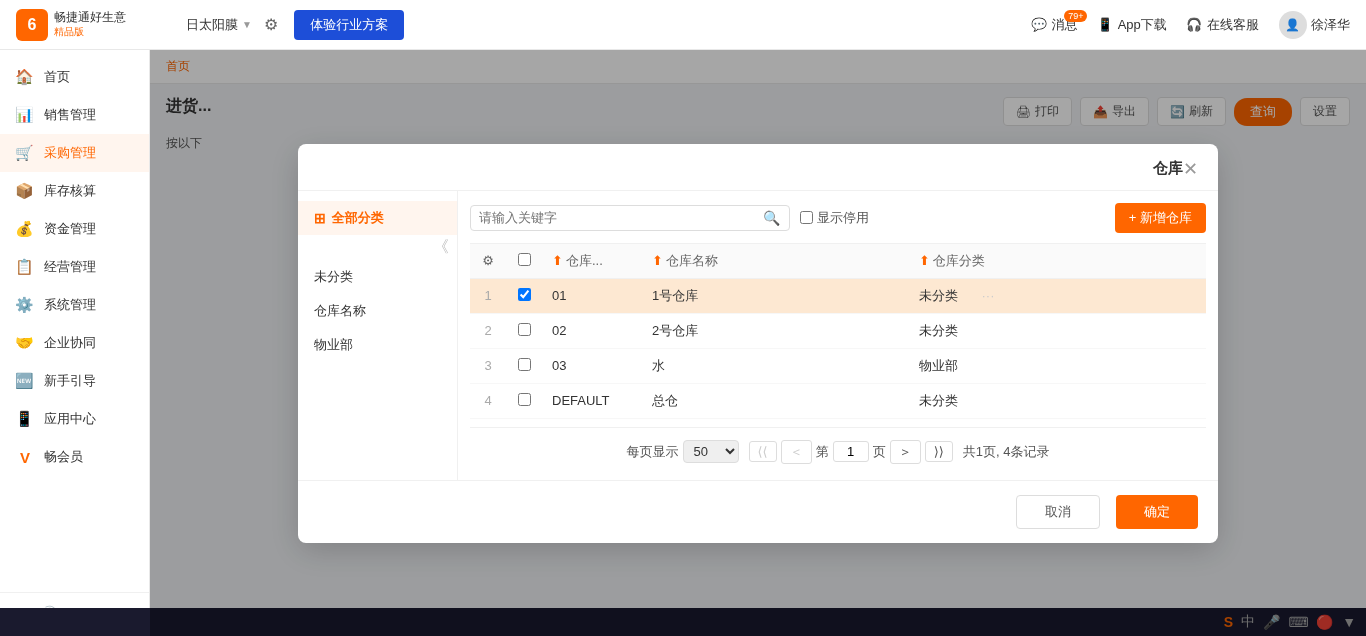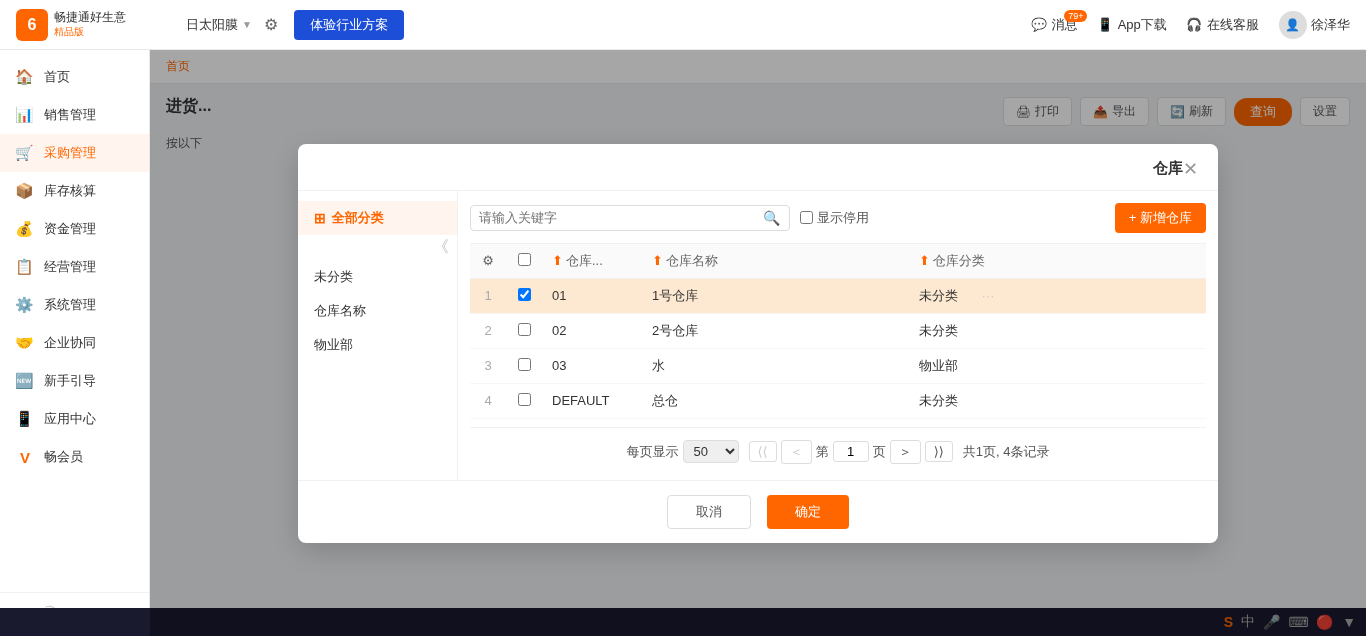--- a/index.html
+++ b/index.html
@@ -223,21 +223,21 @@
     }
     .page-nav button:disabled { color: #ccc; cursor: default; }
     .page-input {
       border: 1px solid #ddd; border-radius: 3px; padding: 2px 6px; width: 36px;
       text-align: center; font-size: 13px;
     }
     .page-total { margin-left: 10px; color: #555; }
 
     
     .dialog-footer {
-      display: flex; justify-content: center; gap: 16px;
+      display: flex; justify-content: flex-end; gap: 16px;
       padding: 14px 20px;
       border-top: 1px solid #f0f0f0;
     }
     .btn-cancel {
       padding: 7px 28px; border: 1px solid #ddd; background: #fff;
       border-radius: 4px; cursor: pointer; font-size: 13px; color: #555;
     }
     .btn-confirm {
       padding: 7px 28px; border: none; background: #f60;
       border-radius: 4px; cursor: pointer; font-size: 13px; color: #fff;

